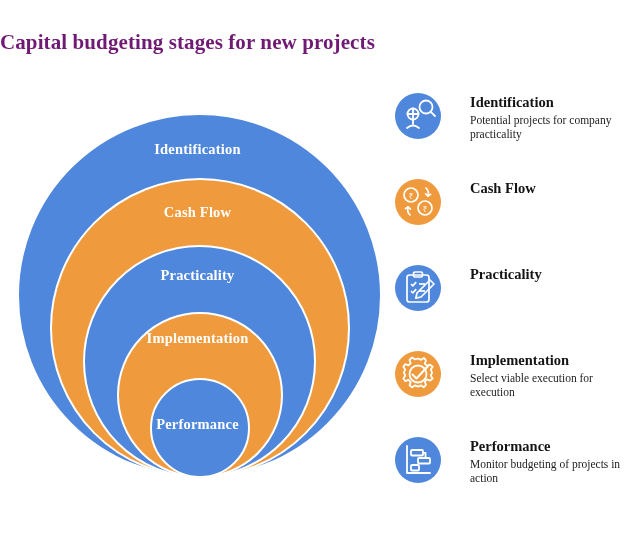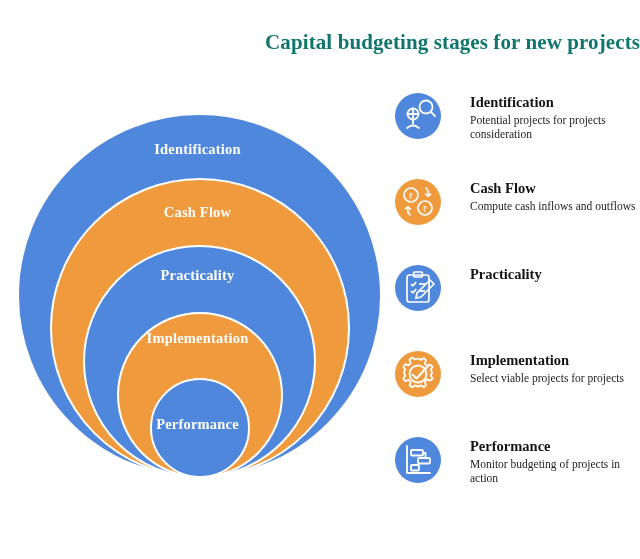--- a/index.html
+++ b/index.html
@@ -14,26 +14,26 @@
     overflow: hidden;
     position: relative;
   }
 
   
   #page-title {
     position: absolute;
     left: 0;
     top: 30px;
     width: 640px;
-    text-align: right;
+    text-align: left;
     font-family: "Liberation Serif", "DejaVu Serif", serif;
     font-weight: bold;
     font-size: 21px;
     letter-spacing: 0.1px;
-    color: #0f766e;
+    color: #701a75;
   }
 
   
   #venn {
     position: absolute;
     left: 0;
     top: 0;
     width: 395px;
     height: 559px;
   }
@@ -128,21 +128,21 @@
           <line x1="21" y1="20.5" x2="21" y2="31.5"></line>
           <line x1="21" y1="31.5" x2="21" y2="36"></line>
           <path d="M15 40 q6 -5 12 0"></path>
           <circle cx="34" cy="19" r="6.5"></circle>
           <line x1="38.8" y1="23.8" x2="43" y2="28"></line>
         </g>
       </svg>
     </div>
     <div class="legend-text">
       <div class="legend-title">Identification</div>
-      <div class="legend-desc">Potential projects for projects consideration</div>
+      <div class="legend-desc">Potential projects for company practicality</div>
     </div>
   </div>
 
   <div class="legend-item">
     <div class="legend-badge">
       <svg viewBox="0 0 56 56" width="56" height="56">
         <path d="M47 28 L37 20 L37 36 Z" fill="#F09A3E"></path>
         <circle cx="26" cy="28" r="23" fill="#F09A3E"></circle>
         <g fill="none" stroke="#ffffff" stroke-width="1.7" stroke-linecap="round">
           <circle cx="19" cy="21" r="7"></circle>
@@ -151,21 +151,20 @@
           <path d="M36 22 l-2.4 -2.2 M36 22 l2.6 -1.6"></path>
           <path d="M18 41 a8 8 0 0 1 -2 -8"></path>
           <path d="M16 33 l2.4 2.2 M16 33 l-2.6 1.6"></path>
         </g>
         <text x="19" y="24.5" font-family="'Liberation Serif',serif" font-size="8" fill="#ffffff" text-anchor="middle">₹</text>
         <text x="33" y="37.5" font-family="'Liberation Serif',serif" font-size="8" fill="#ffffff" text-anchor="middle">₹</text>
       </svg>
     </div>
     <div class="legend-text">
       <div class="legend-title">Cash Flow</div>
-      <div class="legend-desc">Compute cash inflows and outflows</div>
     </div>
   </div>
 
   <div class="legend-item">
     <div class="legend-badge">
       <svg viewBox="0 0 56 56" width="56" height="56">
         <path d="M47 28 L37 20 L37 36 Z" fill="#4E87DB"></path>
         <circle cx="26" cy="28" r="23" fill="#4E87DB"></circle>
         <g fill="none" stroke="#ffffff" stroke-width="1.7" stroke-linejoin="round">
           <rect x="15" y="15" width="22" height="27" rx="2.5"></rect>
@@ -194,21 +193,21 @@
                    l1.2 3.1 l-2.1 2.6 l-2.8 -1.9 l-3.1 1.3 l-3.1 -1.3 l-2.8 1.9 l-2.6 -2.1
                    l1.2 -3.1 l-2.2 -2.2 l-3.1 1.2 l-2.1 -2.6 l1.9 -2.8 l-1.3 -3.1 l1.3 -3.1
                    l-1.9 -2.8 l2.1 -2.6 l3.1 1.2 l2.2 -2.2 l-1.2 -3.1 l2.6 -2.6 l2.8 1.9 Z"></path>
           <circle cx="26" cy="28" r="8.5"></circle>
           <path d="M20.5 28.5 l4 4 l12 -13" stroke-width="2.1"></path>
         </g>
       </svg>
     </div>
     <div class="legend-text">
       <div class="legend-title">Implementation</div>
-      <div class="legend-desc">Select viable projects for projects</div>
+      <div class="legend-desc">Select viable execution for execution</div>
     </div>
   </div>
 
   <div class="legend-item">
     <div class="legend-badge">
       <svg viewBox="0 0 56 56" width="56" height="56">
         <path d="M47 28 L37 20 L37 36 Z" fill="#4E87DB"></path>
         <circle cx="26" cy="28" r="23" fill="#4E87DB"></circle>
         <g fill="none" stroke="#ffffff" stroke-width="1.8" stroke-linejoin="round" stroke-linecap="round">
           <polyline points="15,14 15,41 38,41"></polyline>

